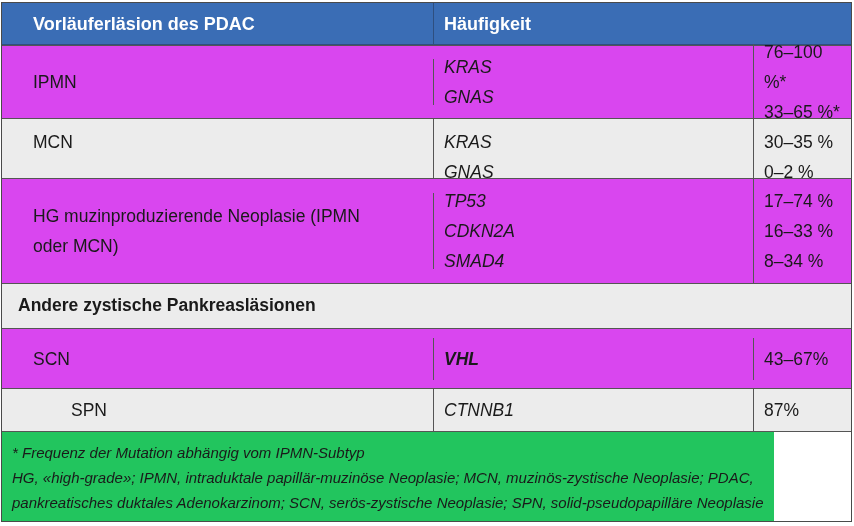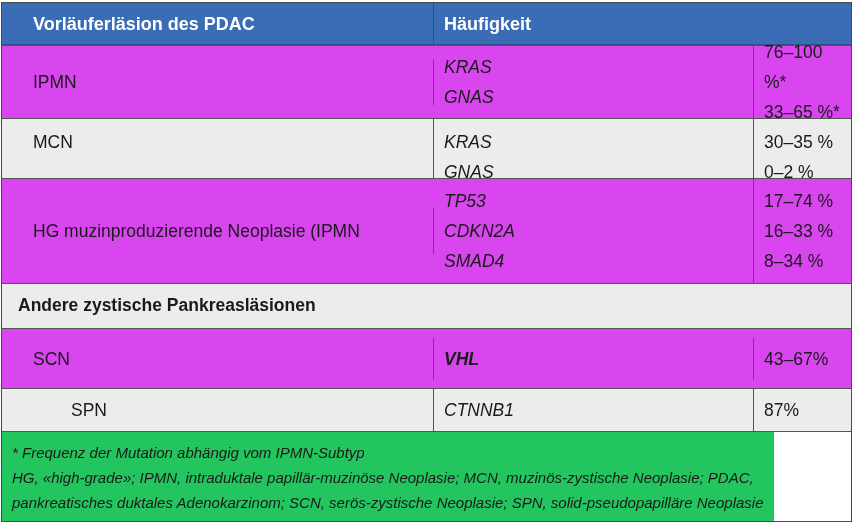--- a/index.html
+++ b/index.html
@@ -54,20 +54,21 @@
     </div>
     <div class="cell c3 pad">
       <div>30–35 %</div>
       <div>0–2 %</div>
     </div>
   </div>
 
   <div class="row white" style="height:105px;">
     <div class="cell c1 pad">
       <div>HG muzinproduzierende Neoplasie (IPMN</div>
+      <div>oder MCN)</div>
     </div>
     <div class="cell c2 pad gene">
       <div>TP53</div>
       <div>CDKN2A</div>
       <div>SMAD4</div>
     </div>
     <div class="cell c3 pad">
       <div>17–74 %</div>
       <div>16–33 %</div>
       <div>8–34 %</div>

